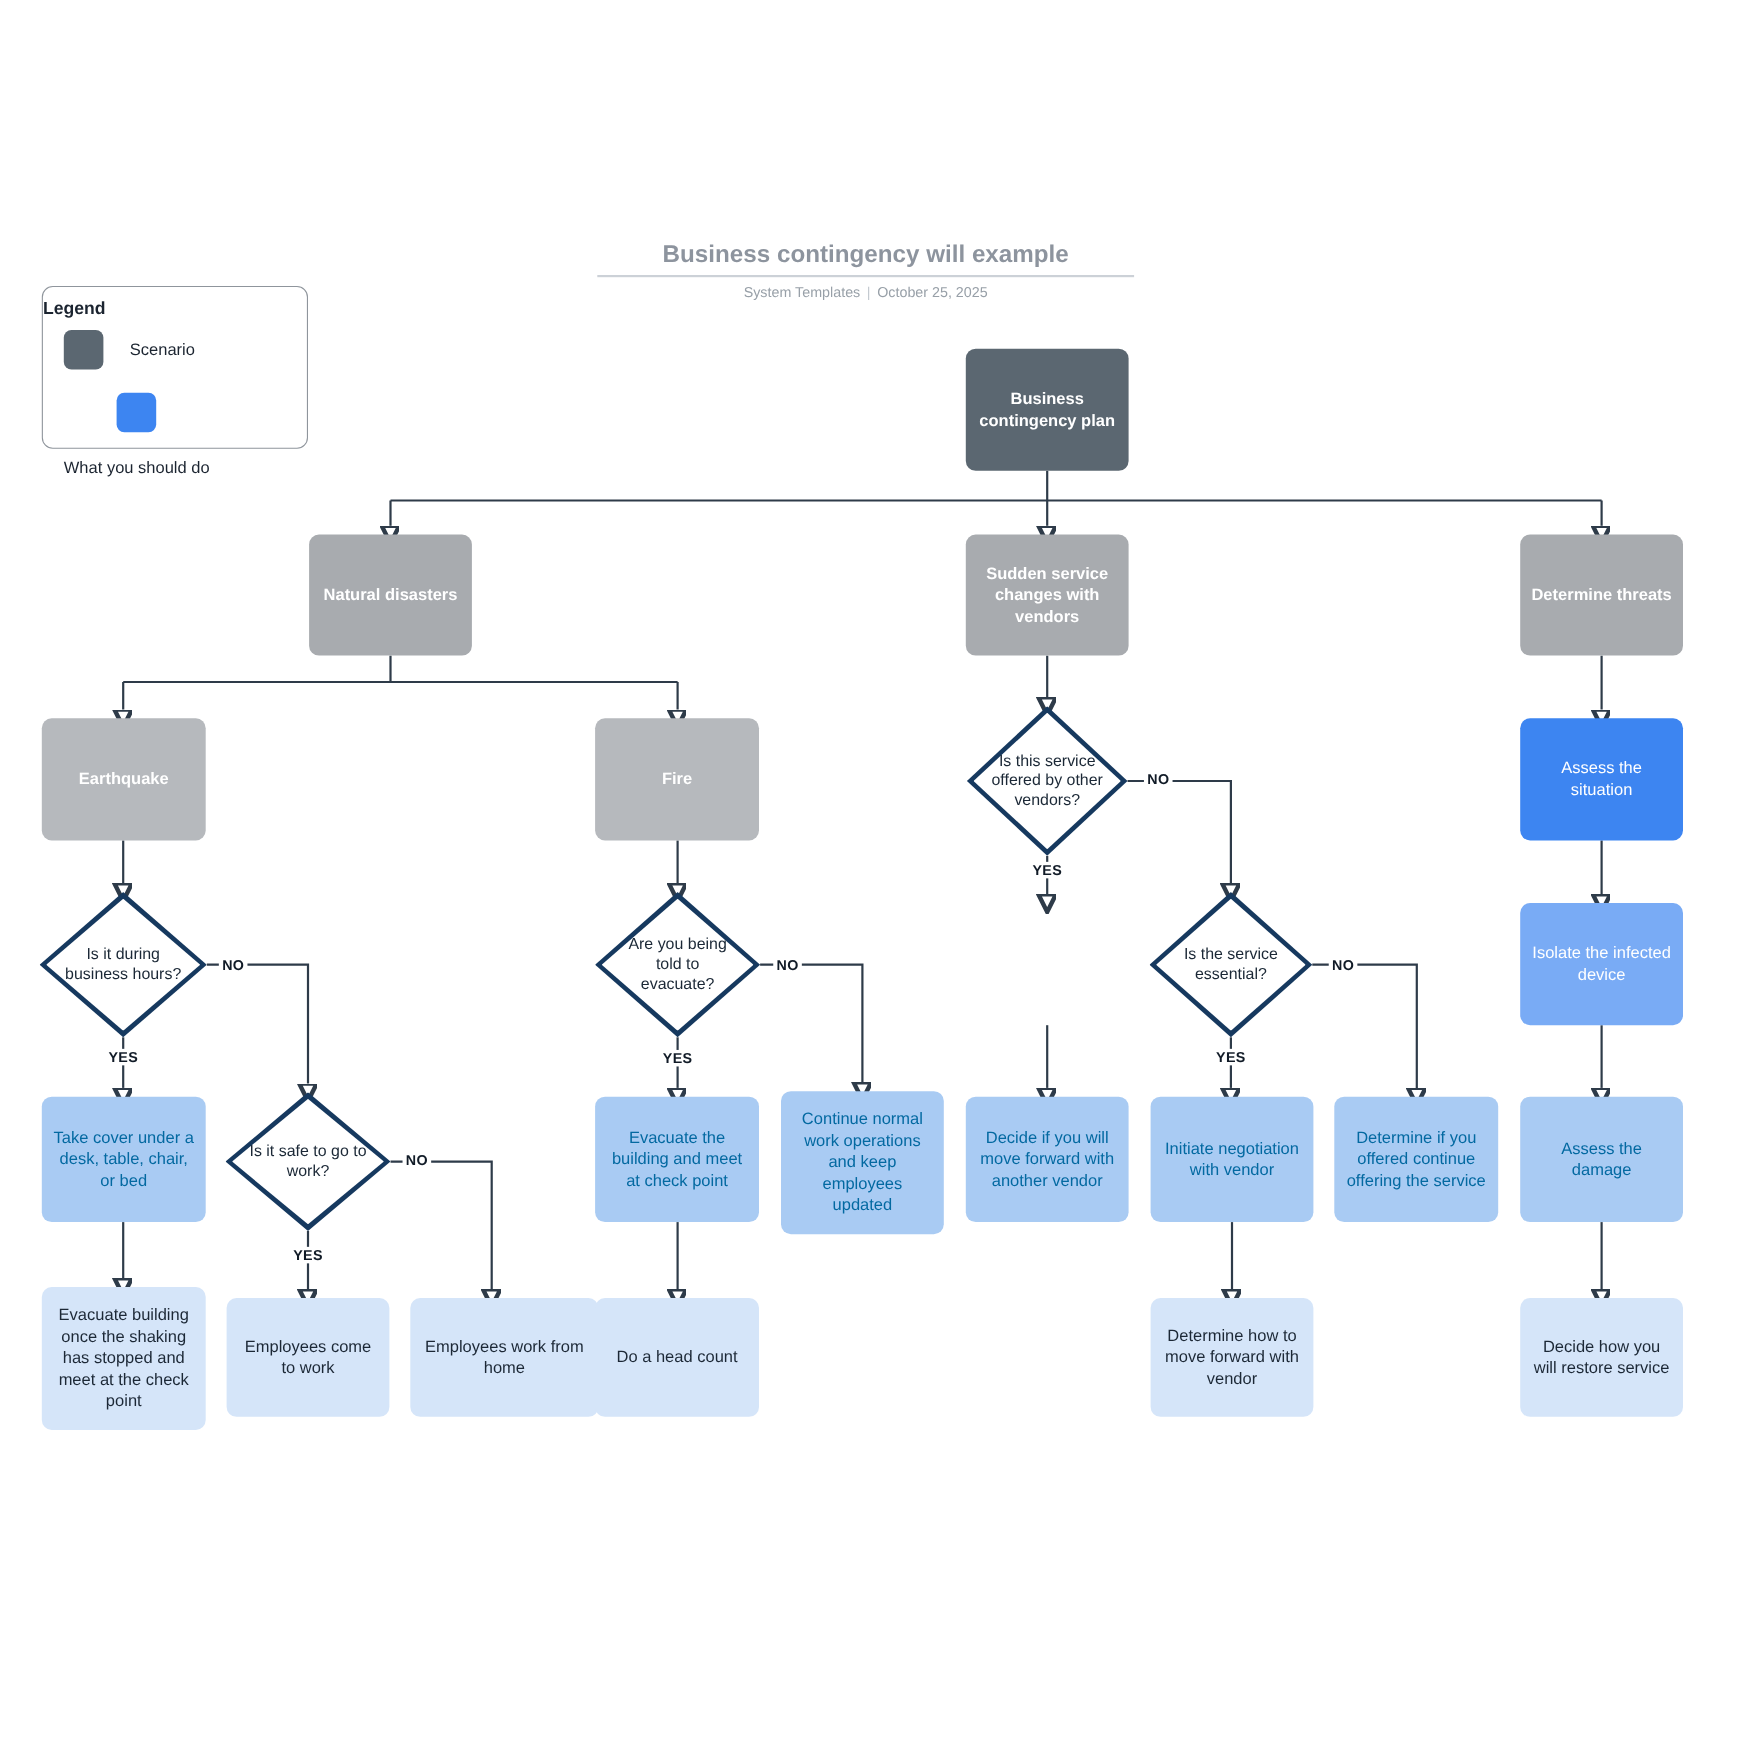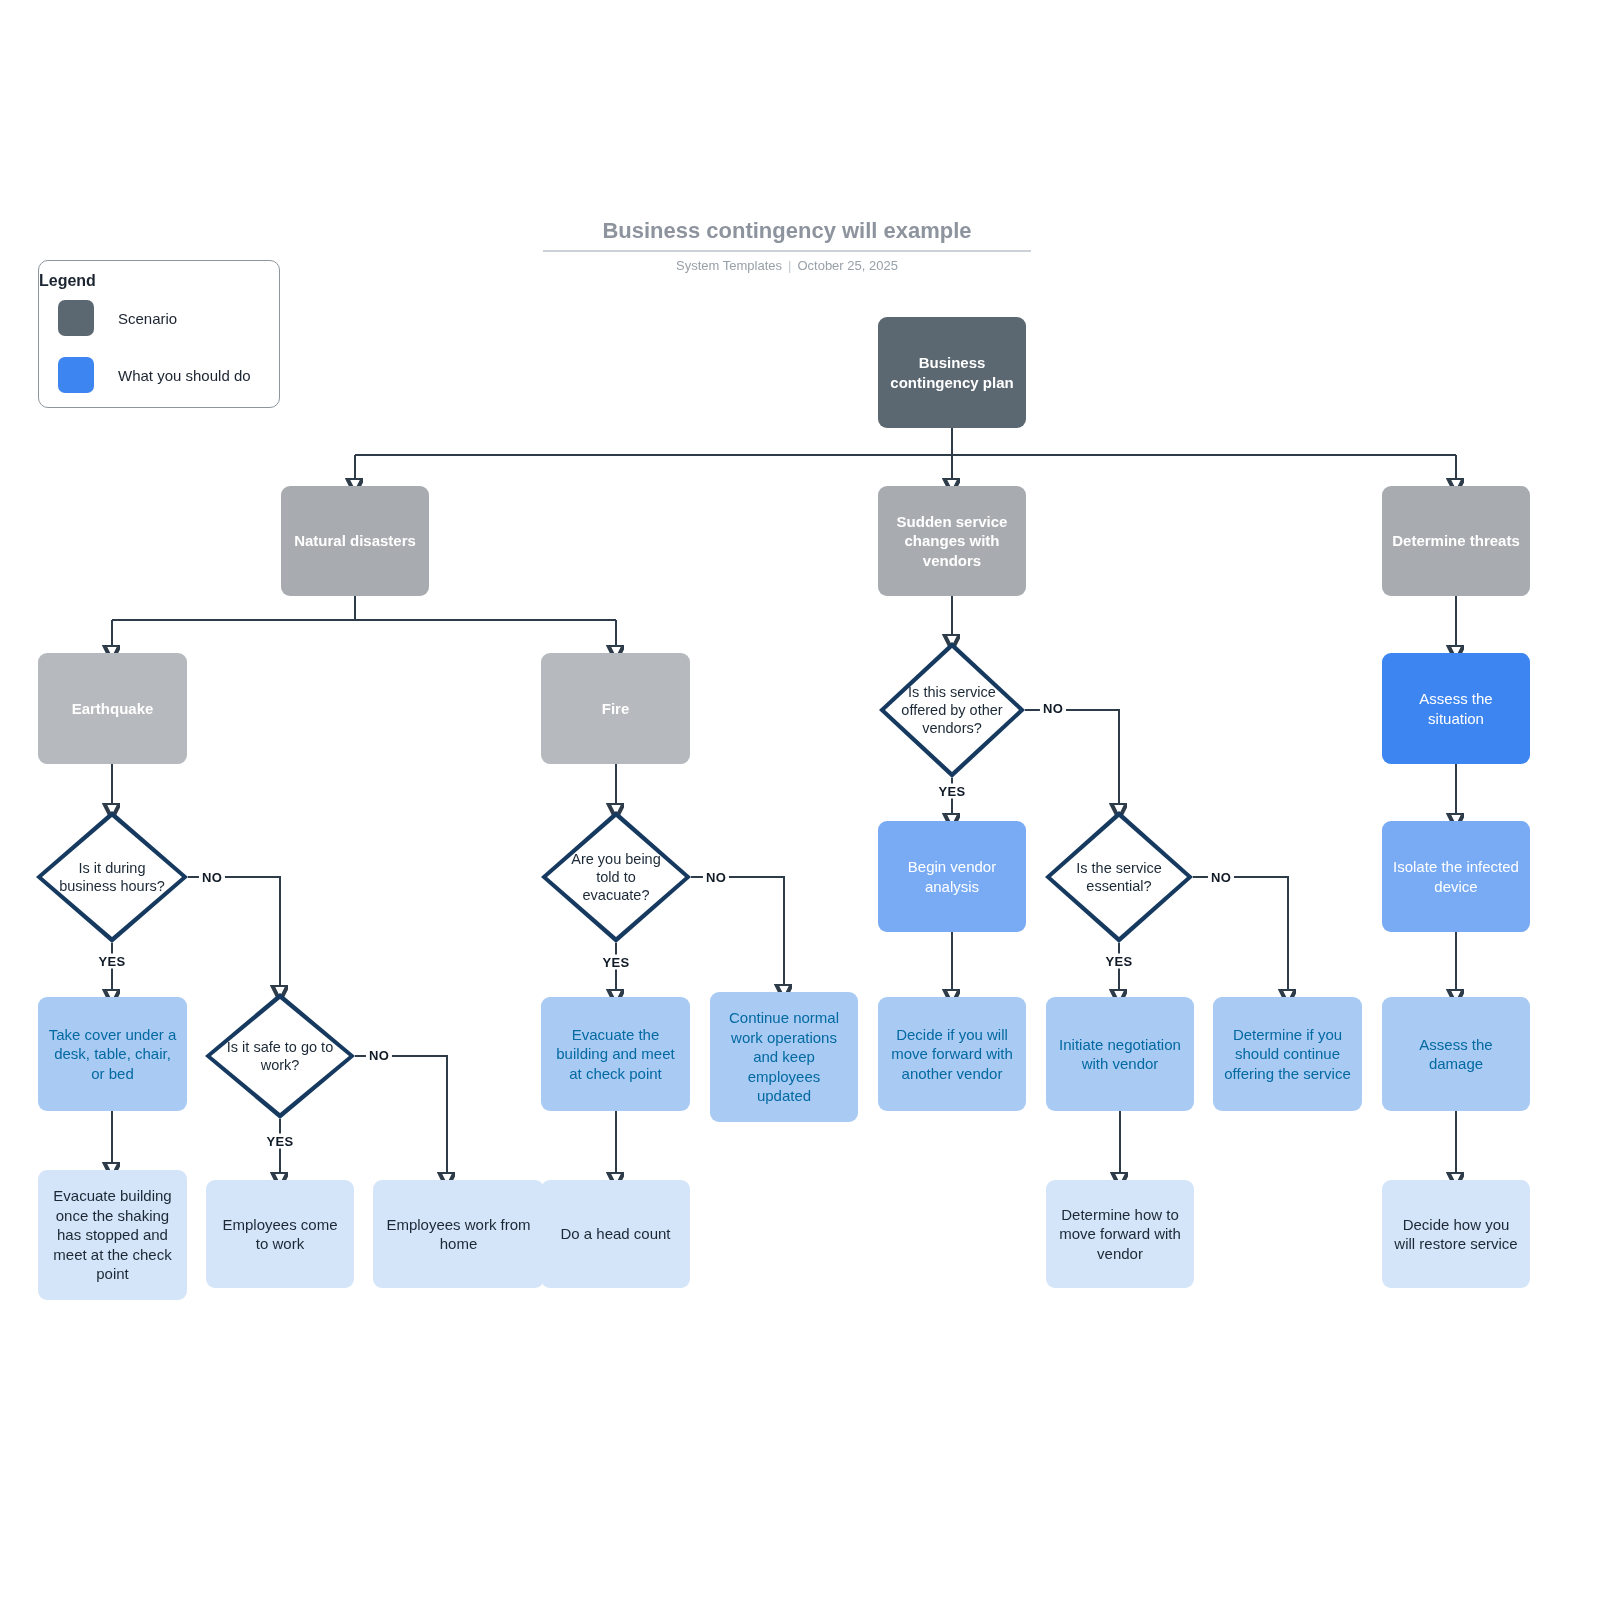--- a/index.html
+++ b/index.html
@@ -102,21 +102,21 @@
   <div class="byline">
     <span>System Templates</span><span class="sep">|</span><span>October 25, 2025</span>
   </div>
 
   <div class="legend">
     <div class="legend-title">Legend</div>
     <div class="legend-row r1" style="top:299px;">
       <span class="swatch swatch-scenario"></span>
       <span class="legend-label">Scenario</span>
     </div>
-    <div class="legend-row r2" style="top:356px;">
+    <div class="legend-row r2" style="top:356px;flex-direction:column;">
       <span class="swatch swatch-action"></span>
       <span class="legend-label">What you should do</span>
     </div>
   </div>
 
   <div class="node scenario-dark" style="left:878px; top:317px; width:148px; height:111px;">Business contingency plan</div>
   <div class="node scenario-mid" style="left:281px; top:486px; width:148px; height:110px;">Natural disasters</div>
   <div class="node scenario-mid" style="left:878px; top:486px; width:148px; height:110px;">Sudden service changes with vendors</div>
   <div class="node scenario-mid" style="left:1382px; top:486px; width:148px; height:110px;">Determine threats</div>
   <div class="node scenario-light" style="left:38px; top:653px; width:149px; height:111px;">Earthquake</div>
@@ -148,24 +148,23 @@
     <div class="dlabel">Is the service essential?</div>
   </div>
 
   <div class="node action-light" style="left:38px; top:997px; width:149px; height:114px;">Take cover under a desk, table, chair, or bed</div>
   <div class="node action-pale" style="left:38px; top:1170px; width:149px; height:130px;">Evacuate building once the shaking has stopped and meet at the check point</div>
   <div class="node action-pale" style="left:206px; top:1180px; width:148px; height:108px;">Employees come to work</div>
   <div class="node action-pale" style="left:373px; top:1180px; width:171px; height:108px;">Employees work from home</div>
   <div class="node action-light" style="left:541px; top:997px; width:149px; height:114px;">Evacuate the building and meet at check point</div>
   <div class="node action-pale" style="left:541px; top:1180px; width:149px; height:108px;">Do a head count</div>
   <div class="node action-light" style="left:710px; top:992px; width:148px; height:130px;">Continue normal work operations and keep employees updated</div>
-  <div class="node action-mid" style="left:878px; top:821px; width:148px; height:111px;">Begin vendor analysis</div>
   <div class="node action-light" style="left:878px; top:997px; width:148px; height:114px;">Decide if you will move forward with another vendor</div>
   <div class="node action-light" style="left:1046px; top:997px; width:148px; height:114px;">Initiate negotiation with vendor</div>
-  <div class="node action-light" style="left:1213px; top:997px; width:149px; height:114px;">Determine if you should continue offering the service</div>
+  <div class="node action-light" style="left:1213px; top:997px; width:149px; height:114px;">Determine if you offered continue offering the service</div>
   <div class="node action-pale" style="left:1046px; top:1180px; width:148px; height:108px;">Determine how to move forward with vendor</div>
   <div class="node action-bright" style="left:1382px; top:653px; width:148px; height:111px;">Assess the situation</div>
   <div class="node action-mid" style="left:1382px; top:821px; width:148px; height:111px;">Isolate the infected device</div>
   <div class="node action-light" style="left:1382px; top:997px; width:148px; height:114px;">Assess the damage</div>
   <div class="node action-pale" style="left:1382px; top:1180px; width:148px; height:108px;">Decide how you will restore service</div>
 
   <div class="edge-label" style="left:112px; top:961px;">YES</div>
   <div class="edge-label" style="left:212px; top:877px;">NO</div>
   <div class="edge-label" style="left:280px; top:1141px;">YES</div>
   <div class="edge-label" style="left:379px; top:1055px;">NO</div>

